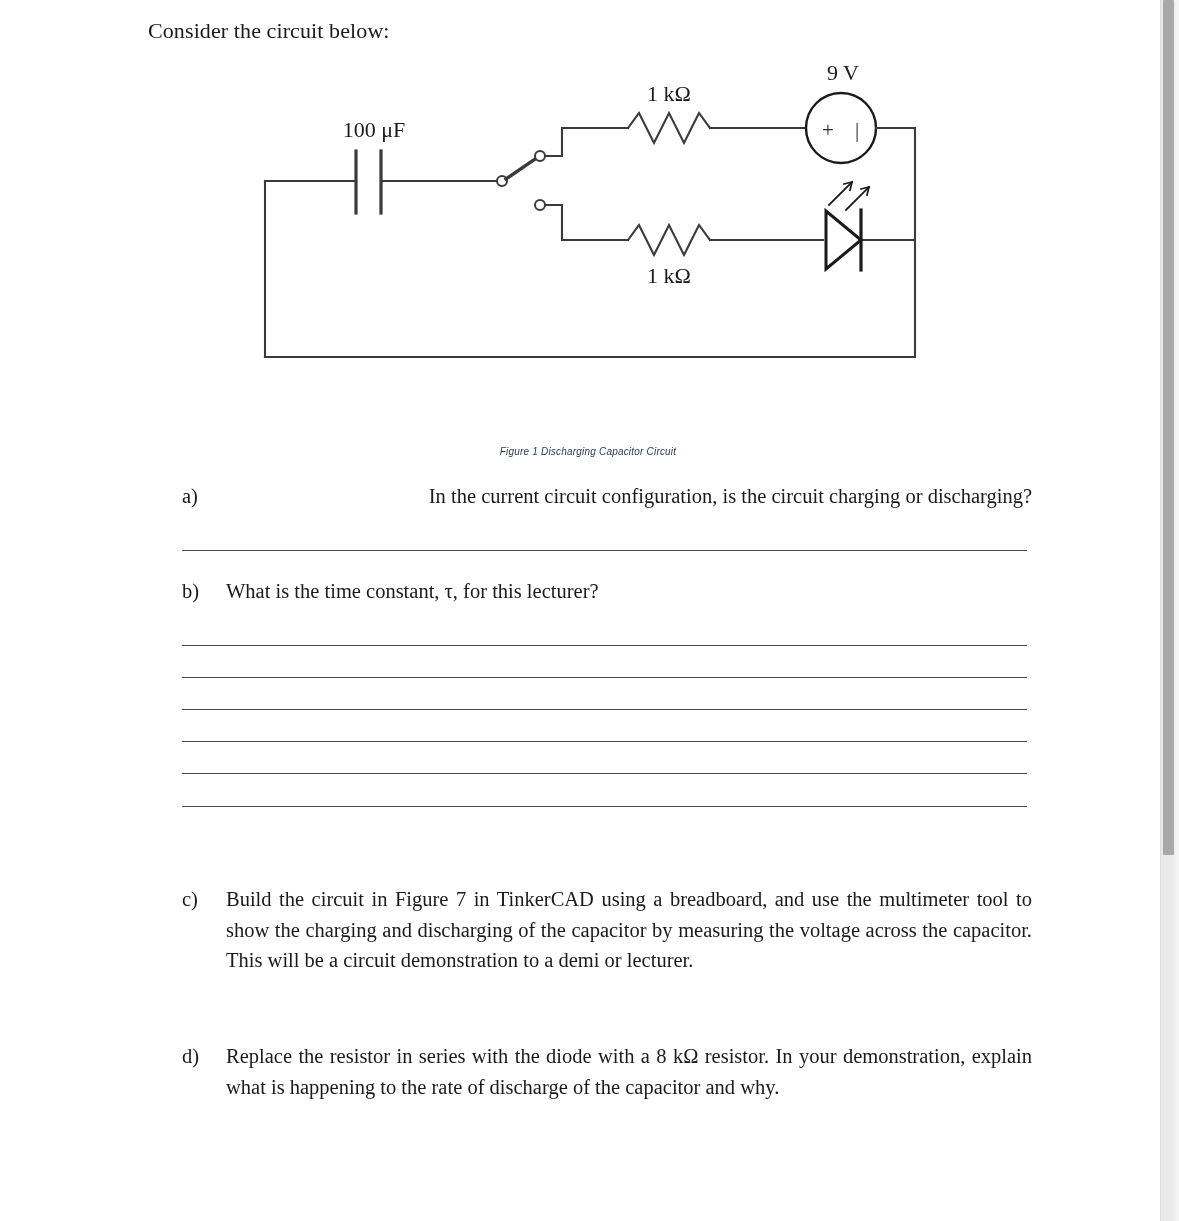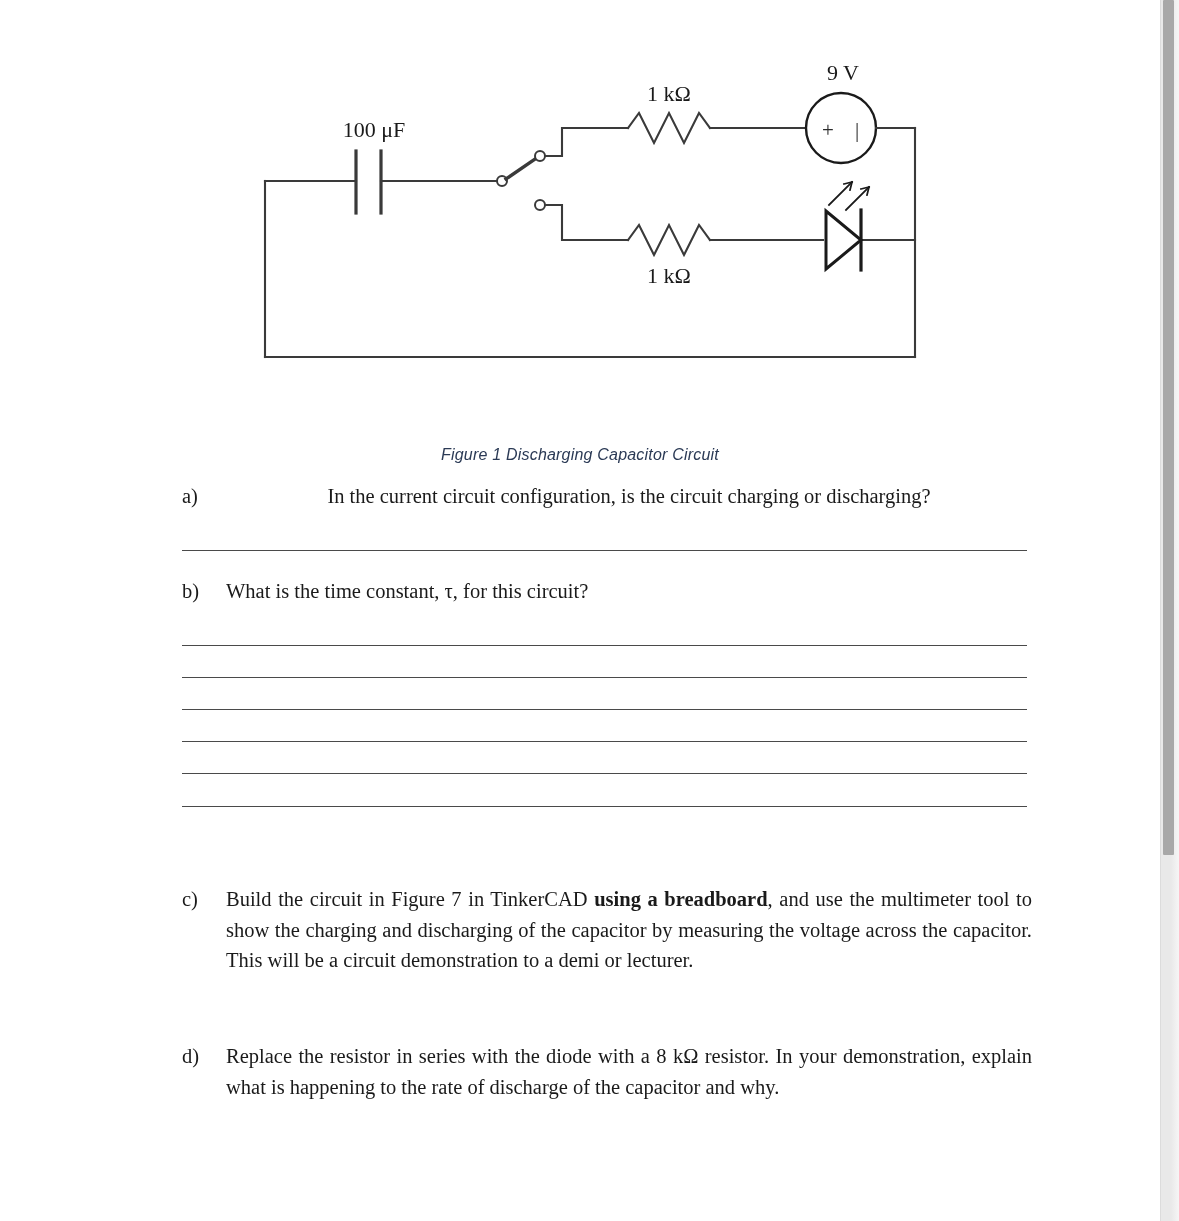--- a/index.html
+++ b/index.html
@@ -60,27 +60,27 @@
     position: absolute;
     left: 0;
     top: 55px;
     width: 1160px;
     height: 370px;
   }
   #circuit-svg { display: block; }
 
   .fig-caption {
     position: absolute;
-    left: 0;
+    left: 8px;
     top: 391px;
     width: 1160px;
     text-align: center;
     font-family: "Liberation Sans", "DejaVu Sans", sans-serif;
     font-style: italic;
-    font-size: 16px;
+    font-size: 10px;
     color: #2b3a55;
     letter-spacing: 0.2px;
   }
 
   
   .qblock {
     position: absolute;
     display: flex;
     font-size: 20.5px;
     line-height: 30.5px;
@@ -88,36 +88,37 @@
   .qmark {
     width: 44px;
     flex: 0 0 44px;
     font-size: 20.5px;
   }
   .qtext {
     flex: 1 1 auto;
     text-align: justify;
     text-justify: inter-word;
   }
-  .qtext b { font-weight: bold; }
+  .qtext b { font-weight: normal; }
 
   
   .rule {
     position: absolute;
     left: 182px;
     width: 845px;
     height: 0;
     border-top: 1.6px solid #4a4a4a;
   }
 </style>
 </head>
 <body>
 
 <div id="page">
 
+  <div class="intro">Consider the circuit below:</div>
 
   <div id="figure-wrap">
     <svg id="circuit-svg" width="1160" height="370" viewBox="0 0 1160 370" xmlns="http://www.w3.org/2000/svg">
       <g fill="none" stroke="#3a3a3a" stroke-width="2.1" stroke-linecap="square" stroke-linejoin="miter">
 
         <path d="M265,126 L265,302"></path>
 
         <path d="M265,302 L915,302"></path>
 
         <path d="M915,73 L915,302"></path>
@@ -182,27 +183,27 @@
       <text x="857" y="82" text-anchor="middle" font-family="Liberation Serif, DejaVu Serif, serif" font-size="21" fill="#2b2b2b">
         <tspan>|</tspan>
       </text>
     </svg>
 
     <div class="fig-caption">Figure 1 Discharging Capacitor Circuit</div>
   </div>
 
   <div class="qblock" style="left:182px; top:481px; width:850px;">
     <span class="qmark">a)</span>
-    <span class="qtext" style="text-align:center;">In the current circuit configuration, is the circuit charging or discharging?</span>
+    <span class="qtext" style="text-align:right;">In the current circuit configuration, is the circuit charging or discharging?</span>
   </div>
   <div class="rule" style="top:550px;"></div>
 
   <div class="qblock" style="left:182px; top:576px; width:850px;">
     <span class="qmark">b)</span>
-    <span class="qtext" style="text-align:left;">What is the time constant, τ, for this circuit?</span>
+    <span class="qtext" style="text-align:left;">What is the time constant, τ, for this lecturer?</span>
   </div>
   <div class="rule" style="top:645px;"></div>
   <div class="rule" style="top:677px;"></div>
   <div class="rule" style="top:709px;"></div>
   <div class="rule" style="top:741px;"></div>
   <div class="rule" style="top:773px;"></div>
   <div class="rule" style="top:806px;"></div>
 
   <div class="qblock" style="left:182px; top:884px; width:850px;">
     <span class="qmark">c)</span>

